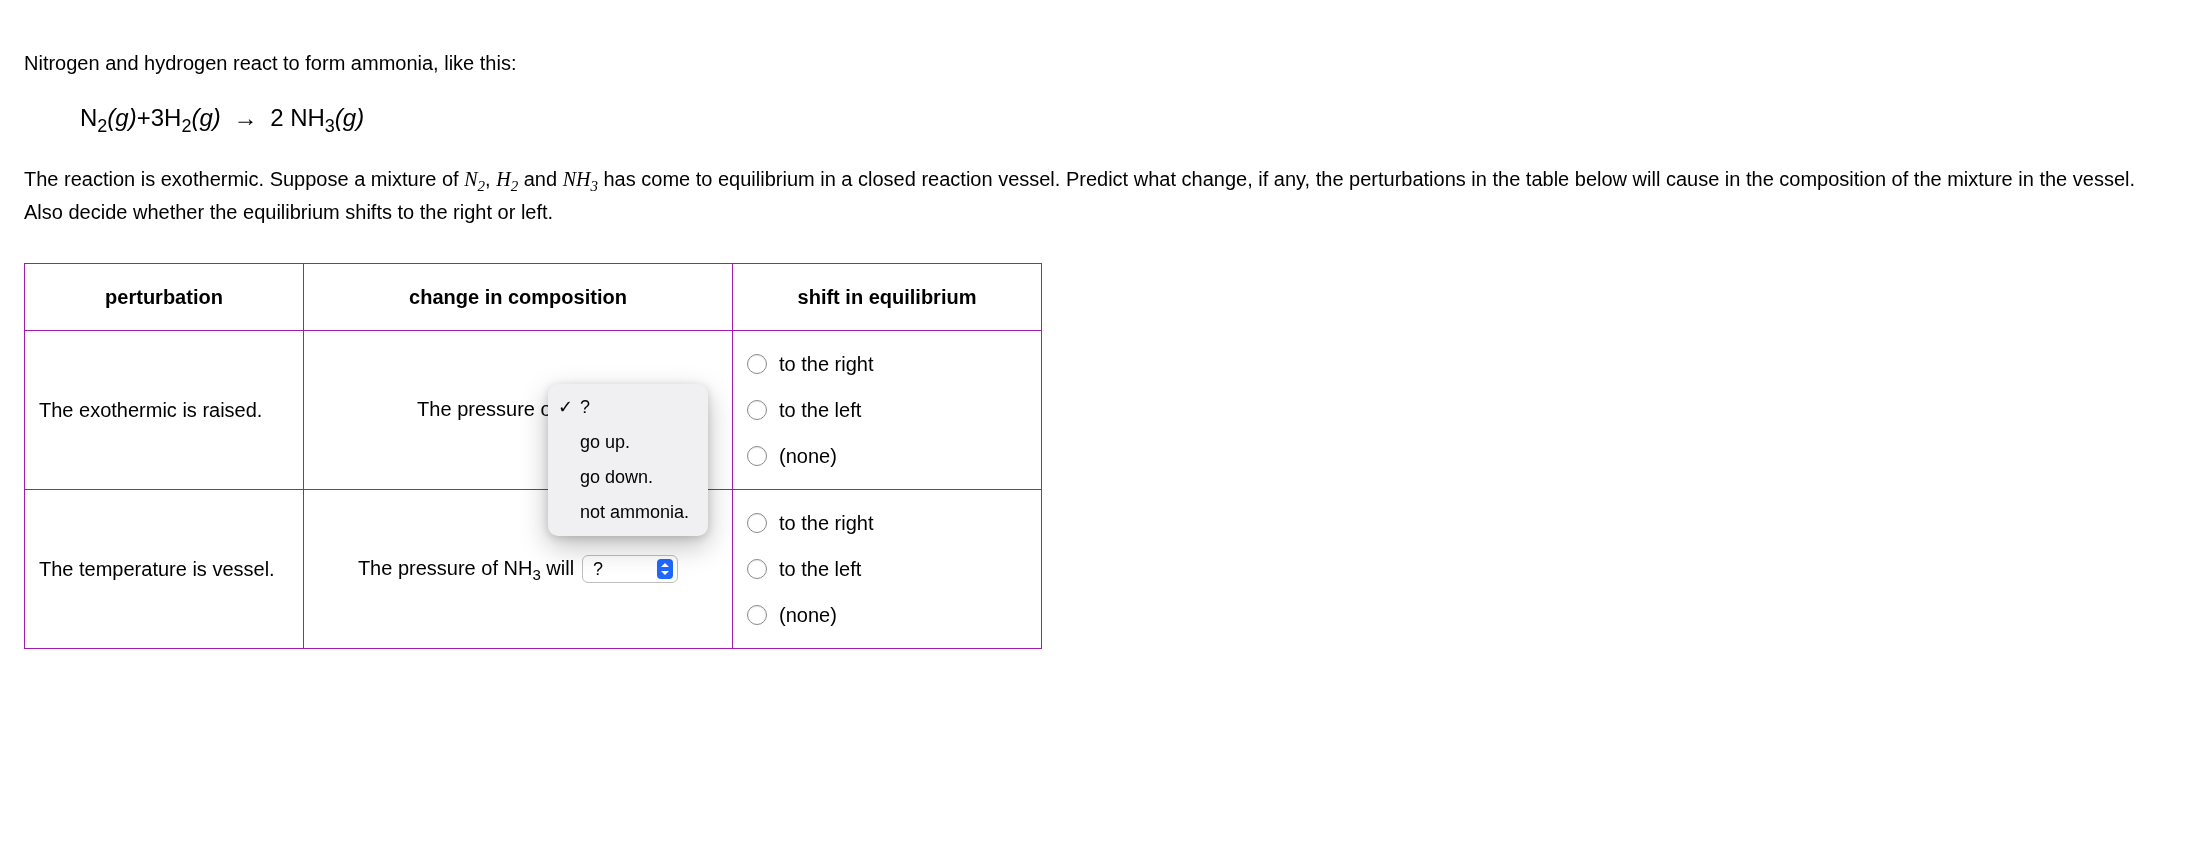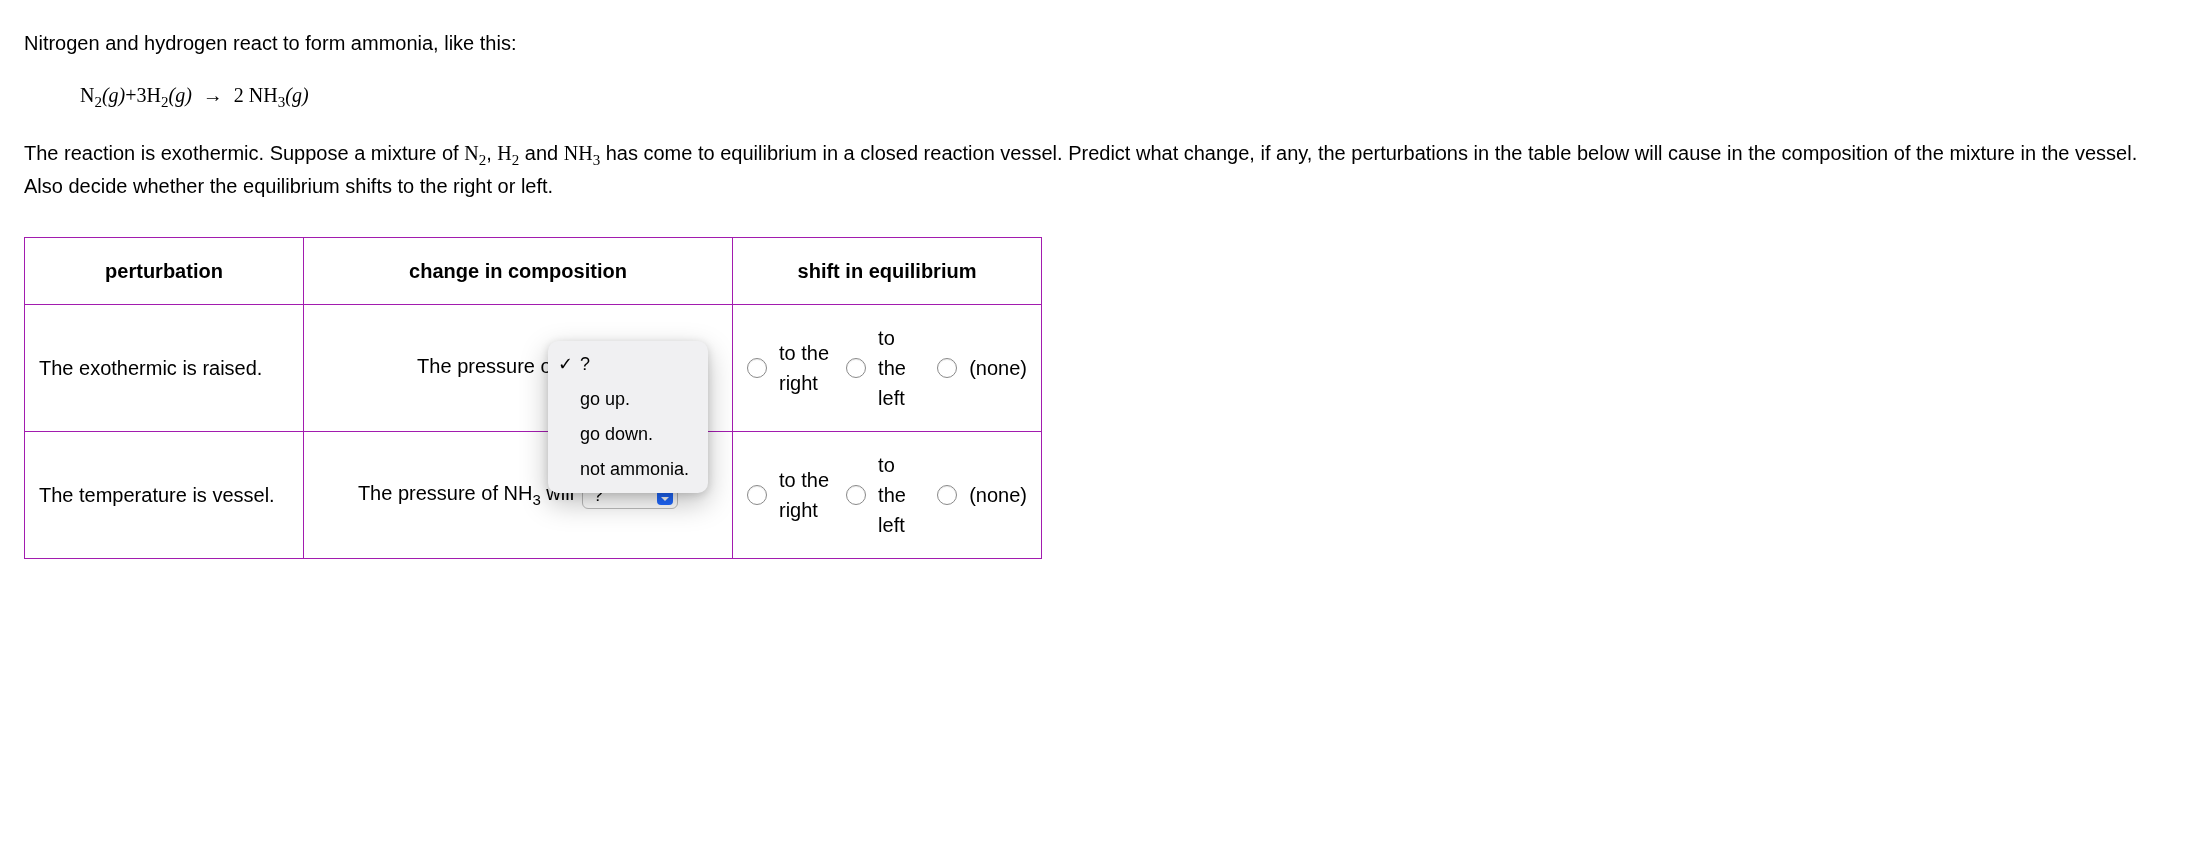--- a/index.html
+++ b/index.html
@@ -6,35 +6,37 @@
     font-family: Verdana, Geneva, sans-serif;
     font-size: 20px;
     line-height: 1.5;
     color: #000;
     margin: 0;
     padding: 28px 24px;
     background: #fff;
   }
   .content-block {
     margin-bottom: 22px;
+    margin-top: 20px;
   }
   .equation {
-    font-family: Liberation Serif, serif;
-    font-size: 20px;
+    font-family: Liberation Sans, sans-serif;
+    font-size: 24px;
     margin: 16px 0 24px 56px;
     font-style: italic;
   }
   .equation .sub {
     font-size: 0.75em;
     vertical-align: sub;
     font-style: normal;
   }
   .equation .roman { font-style: normal; }
   .chem {
     font-family: "Times New Roman", Times, serif;
+    font-style: italic;
   }
   .chem .sub {
     font-size: 0.75em;
     vertical-align: sub;
   }
   table.qtable {
     border-collapse: collapse;
     margin-top: 36px;
   }
   table.qtable th, table.qtable td {
@@ -107,21 +109,21 @@
   }
   .dropdown-option.selected::before {
     content: "✓";
     position: absolute;
     left: 10px;
     top: 4px;
   }
 
   .radio-group {
     display: flex;
-    flex-direction: row;
+    flex-direction: column;
     gap: 16px;
   }
   .radio-row {
     display: flex;
     align-items: center;
     gap: 12px;
   }
   .radio-mark {
     width: 18px;
     height: 18px;

